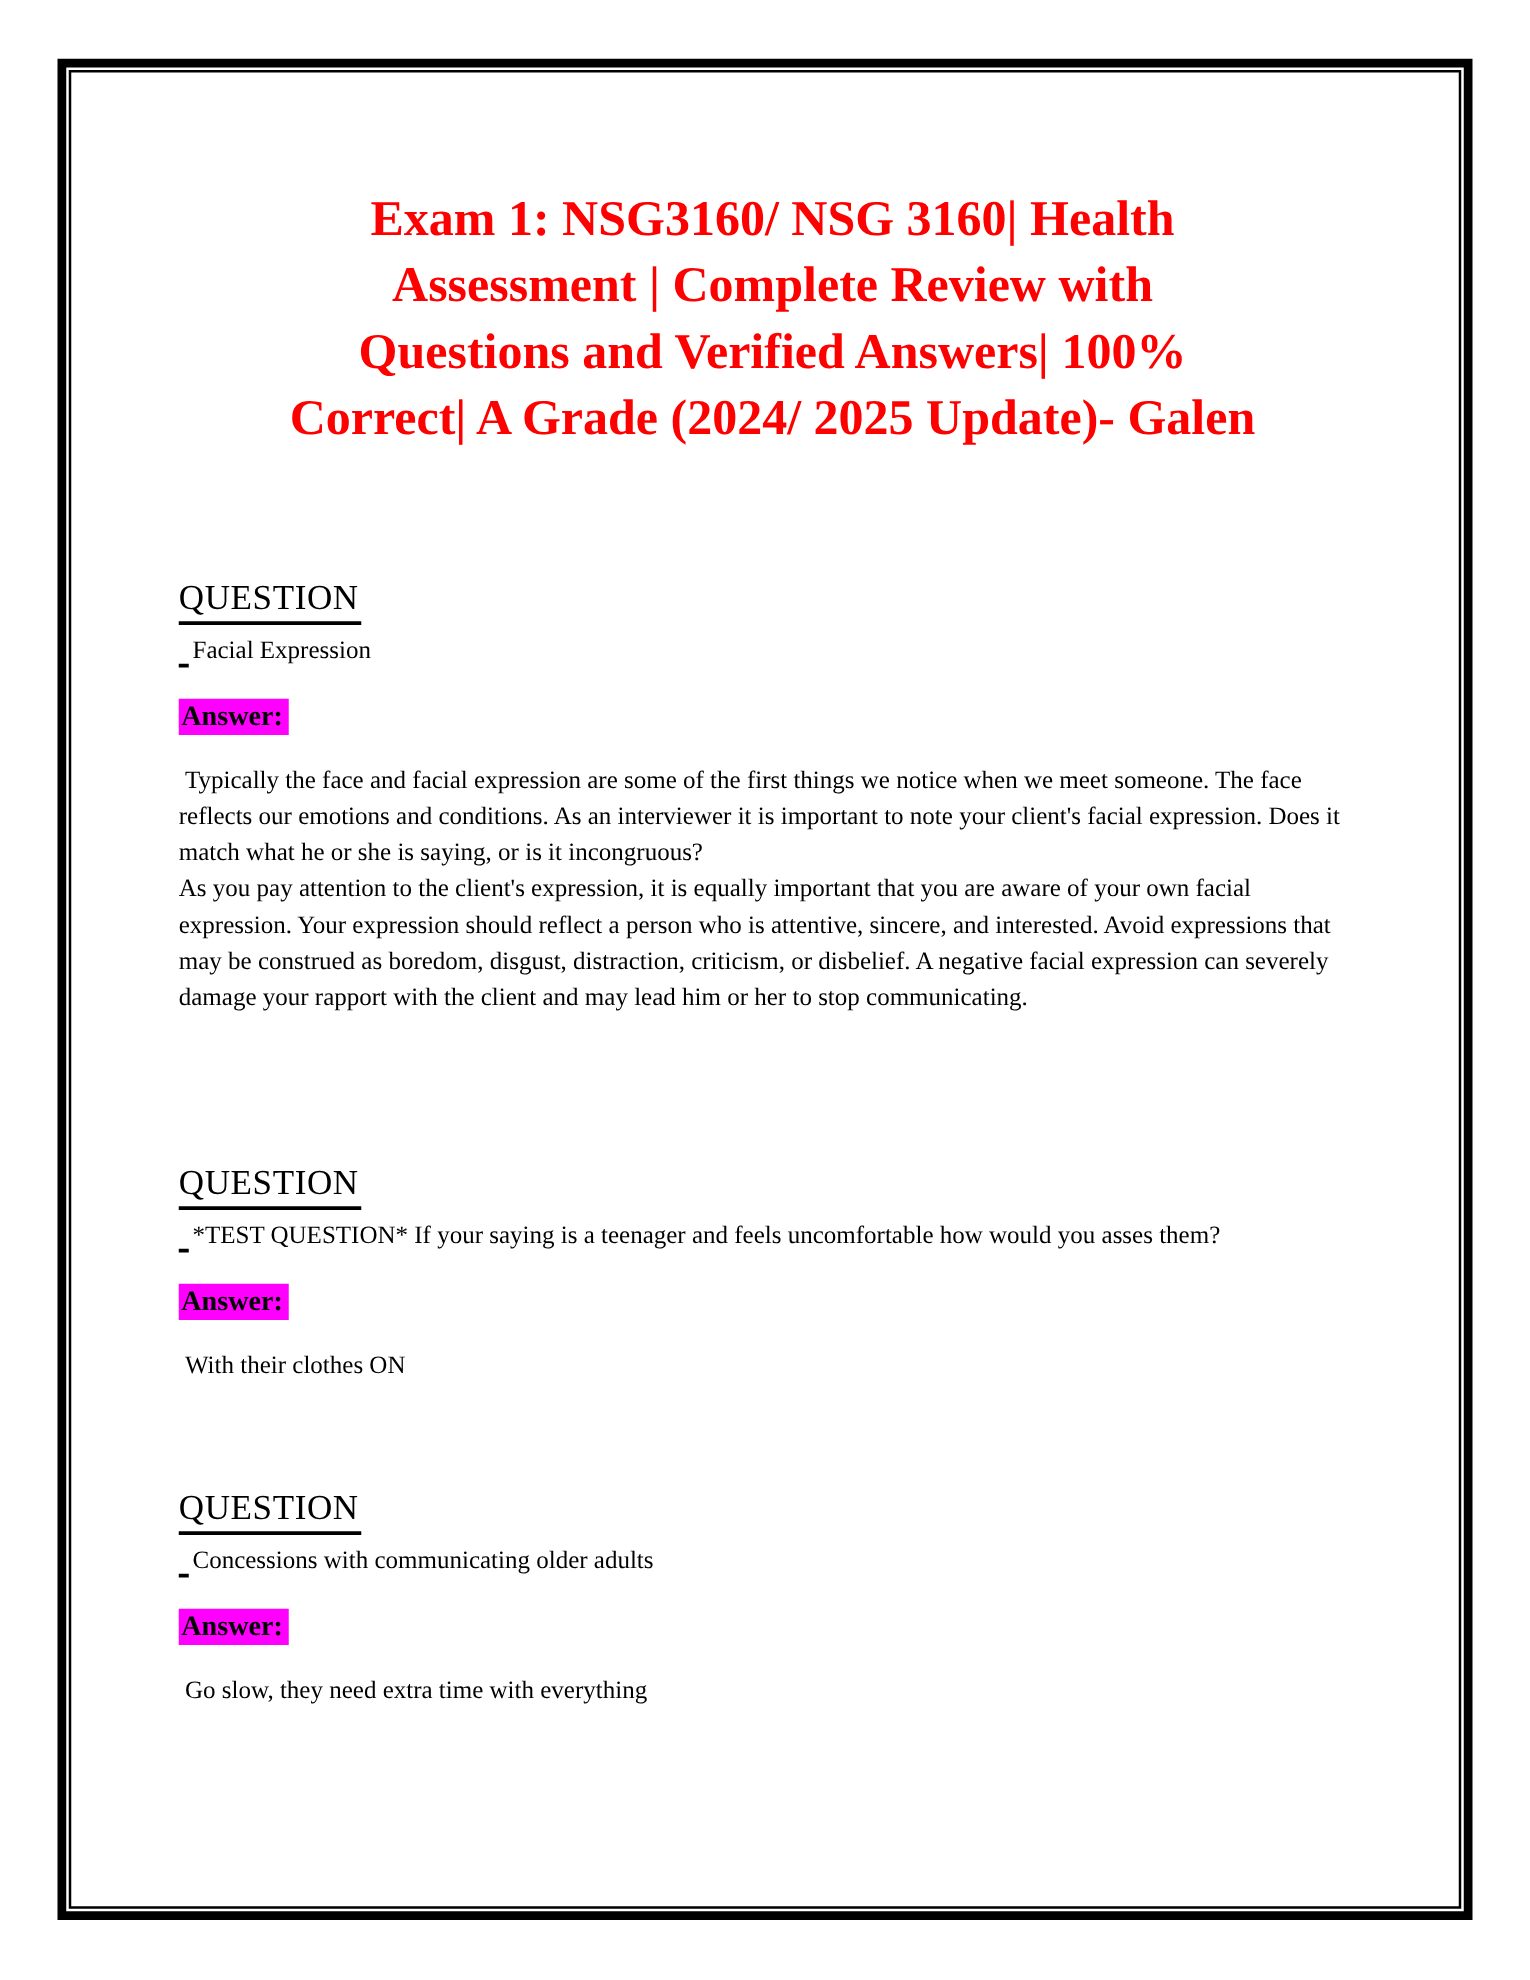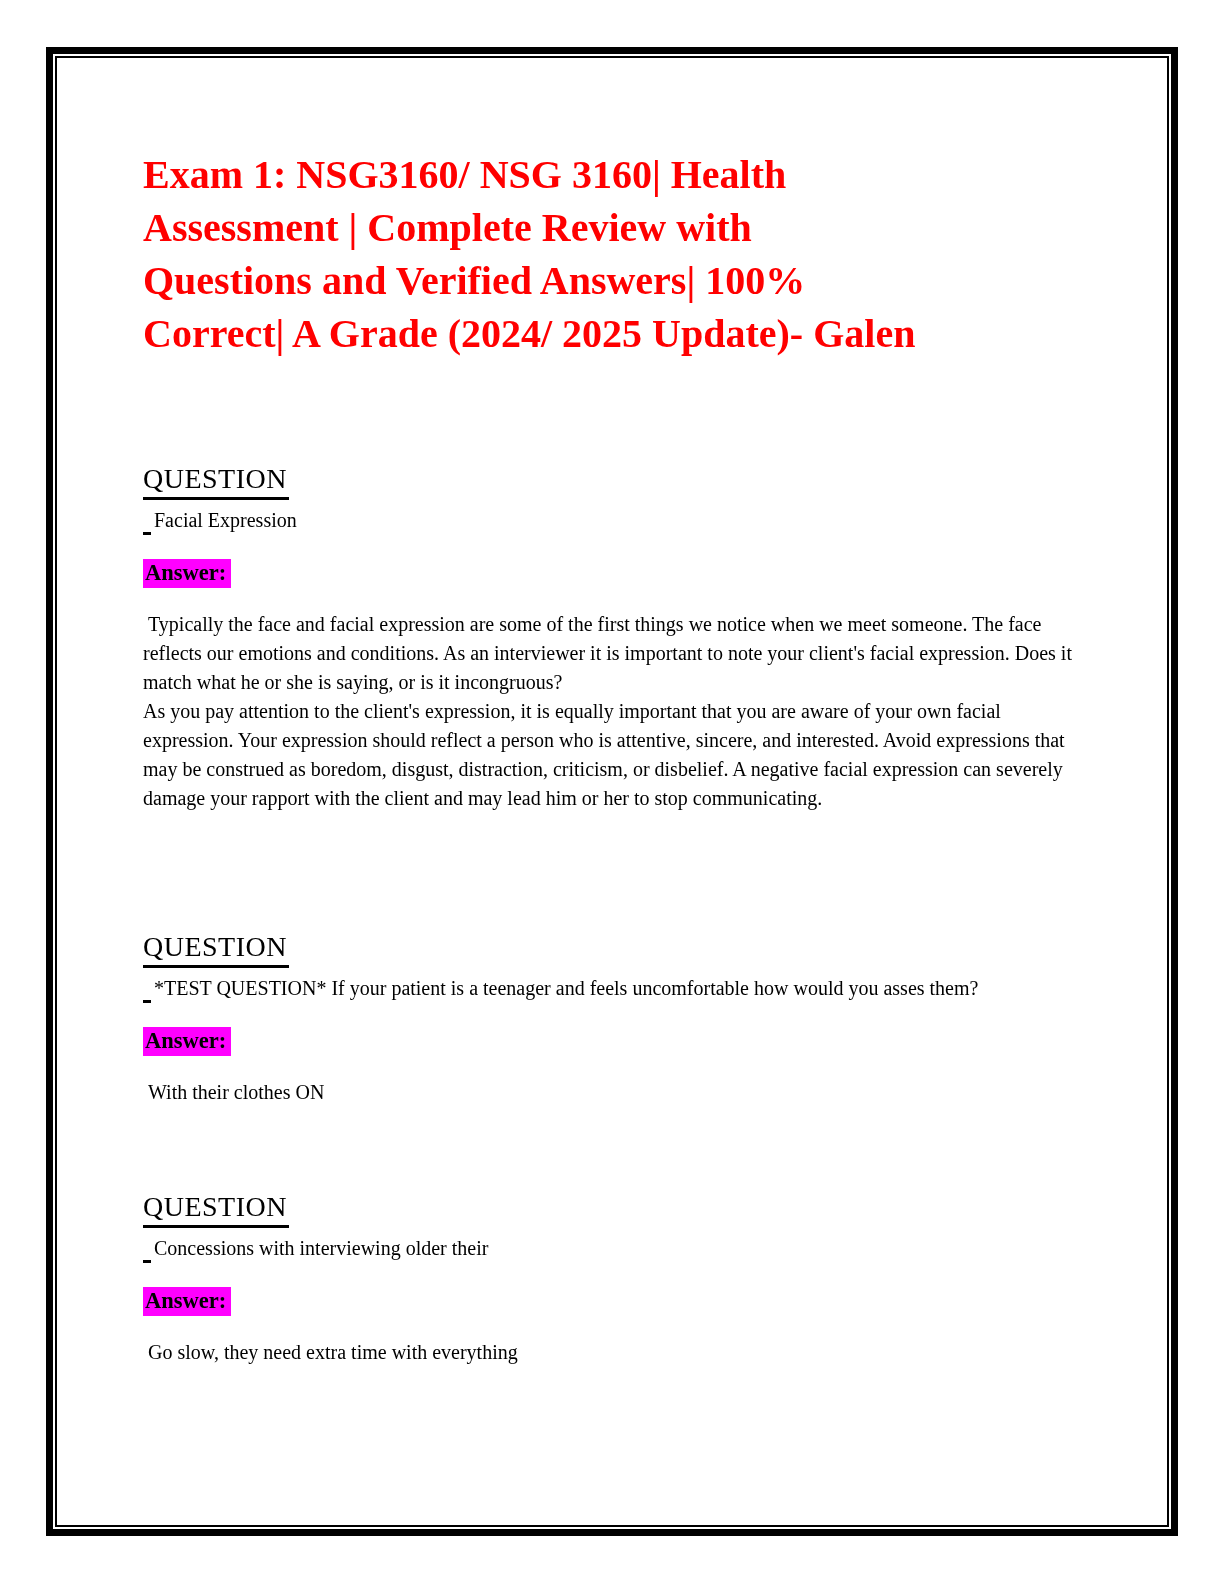--- a/index.html
+++ b/index.html
@@ -39,20 +39,21 @@
     left: 143px;
     top: 0;
     width: 950px;
   }
 
   .doc-title {
     margin-top: 148px;
     font-size: 40px;
     line-height: 53px;
     font-weight: bold;
+    text-align: center;
     white-space: pre-line;
   }
 
   .qa-section-1 { margin-top: 103px; }
   .qa-section-2 { margin-top: 118px; }
   .qa-section-3 { margin-top: 84px; }
 
   .q-heading-row { line-height: 0; margin-bottom: 6px; }
   .q-heading {
     display: inline-block;
@@ -115,31 +116,31 @@
       <span class="answer-label" style="background:#ff00ff;">Answer:</span>
     </div>
     <div class="answer-text"> Typically the face and facial expression are some of the first things we notice when we meet someone. The face reflects our emotions and conditions. As an interviewer it is important to note your client's facial expression. Does it match what he or she is saying, or is it incongruous?
 As you pay attention to the client's expression, it is equally important that you are aware of your own facial expression. Your expression should reflect a person who is attentive, sincere, and interested. Avoid expressions that may be construed as boredom, disgust, distraction, criticism, or disbelief. A negative facial expression can severely damage your rapport with the client and may lead him or her to stop communicating.</div>
   </div>
 
   <div class="qa-section qa-section-2">
     <div class="q-heading-row">
       <span class="q-heading">QUESTION</span>
     </div>
-    <div class="q-text"><span class="umark"></span><span>*TEST QUESTION* If your patient is a teenager and feels uncomfortable how would you asses them?</span></div>
+    <div class="q-text"><span class="umark"></span><span>*TEST QUESTION* If your saying is a teenager and feels uncomfortable how would you asses them?</span></div>
     <div class="answer-label-row">
       <span class="answer-label" style="background:#ff00ff;">Answer:</span>
     </div>
     <div class="answer-text"> With their clothes ON</div>
   </div>
 
   <div class="qa-section qa-section-3">
     <div class="q-heading-row">
       <span class="q-heading">QUESTION</span>
     </div>
-    <div class="q-text"><span class="umark"></span><span>Concessions with interviewing older their</span></div>
+    <div class="q-text"><span class="umark"></span><span>Concessions with communicating older adults</span></div>
     <div class="answer-label-row">
       <span class="answer-label" style="background:#ff00ff;">Answer:</span>
     </div>
     <div class="answer-text"> Go slow, they need extra time with everything</div>
   </div>
 
 </div>
 
 </body></html>

